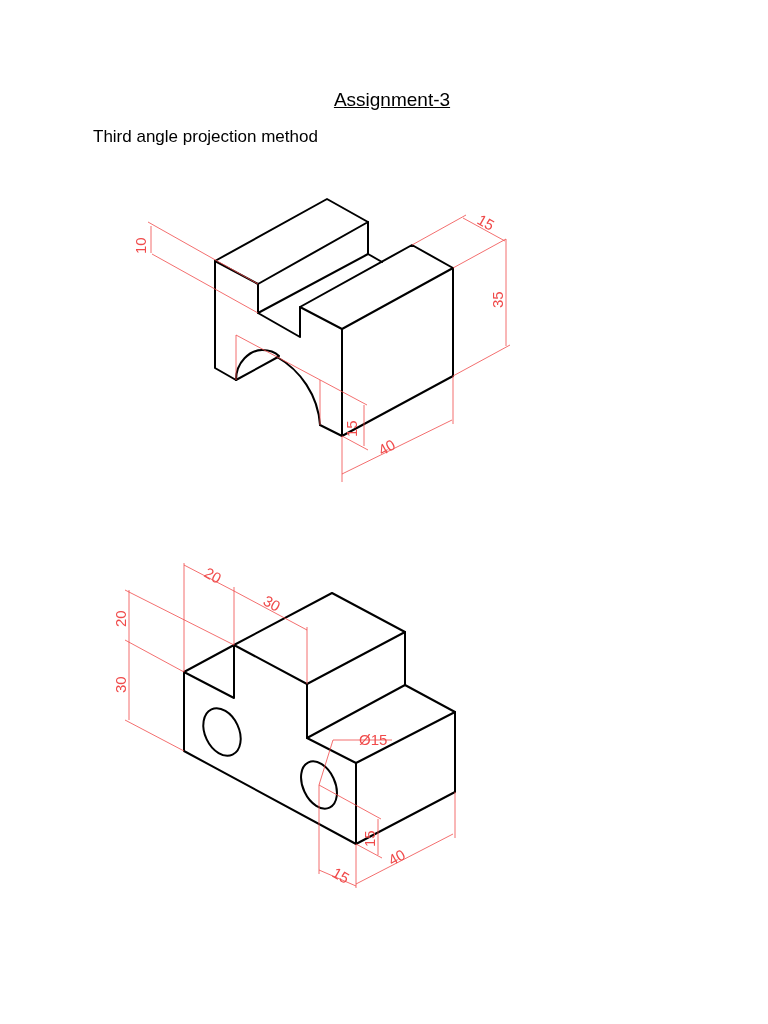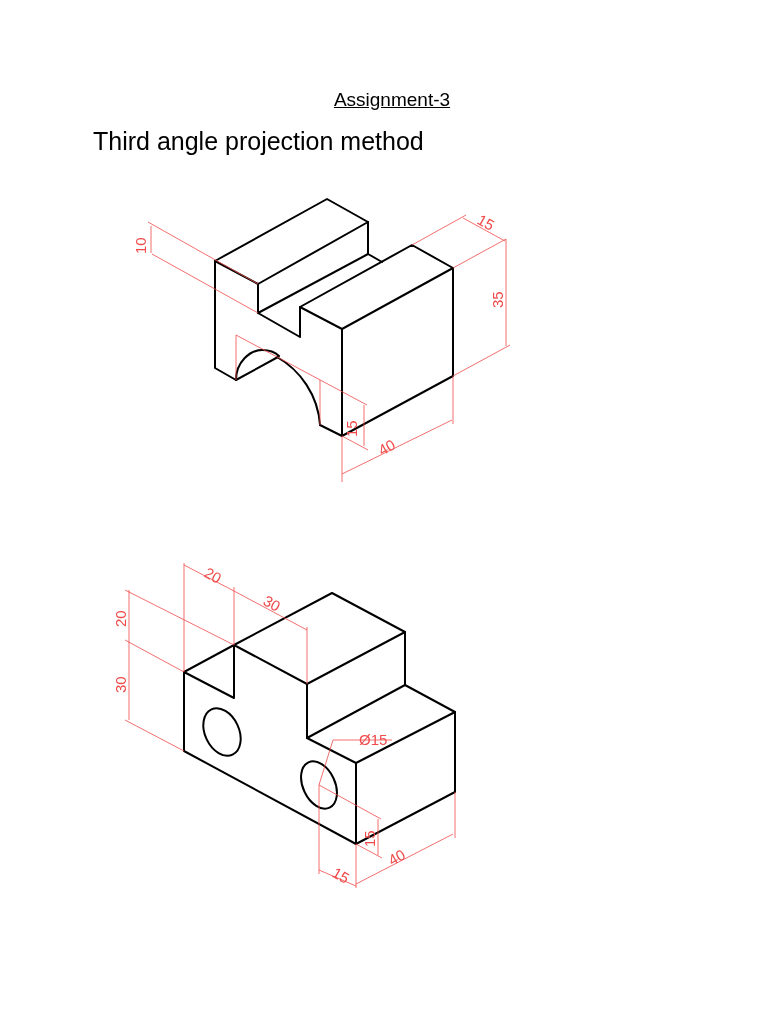--- a/index.html
+++ b/index.html
@@ -1,19 +1,19 @@
 <!DOCTYPE html>
 <html><head>
 <meta charset="utf-8">
 <style>
   html,body{margin:0;padding:0;background:#ffffff;}
   body{width:768px;height:1024px;position:relative;overflow:hidden;font-family:"Liberation Sans",sans-serif;}
   .title{position:absolute;left:8px;width:768px;top:89px;text-align:center;font-size:19px;color:#000;text-decoration:underline;font-family:"Liberation Sans",sans-serif;}
   .title span{position:relative;left:0px;}
-  .subtitle{position:absolute;left:93px;top:127px;font-size:25px;color:#000;font-family:"Liberation Sans",sans-serif;}
+  .subtitle{position:absolute;left:93px;top:127px;font-size:17px;color:#000;font-family:"Liberation Sans",sans-serif;}
   svg.fig{position:absolute;left:0;top:0;}
   .obj{stroke:#000;stroke-width:2;fill:none;stroke-linejoin:round;stroke-linecap:round;}
   .dim{stroke:#f04a4a;stroke-width:0.8;fill:none;}
   .dimtxt{fill:#f04a4a;font-size:15px;font-family:"Liberation Sans",sans-serif;}
 </style>
 </head>
 <body>
 
 <div class="title"><span>Assignment-3</span></div>
 <div class="subtitle">Third angle projection method</div>

